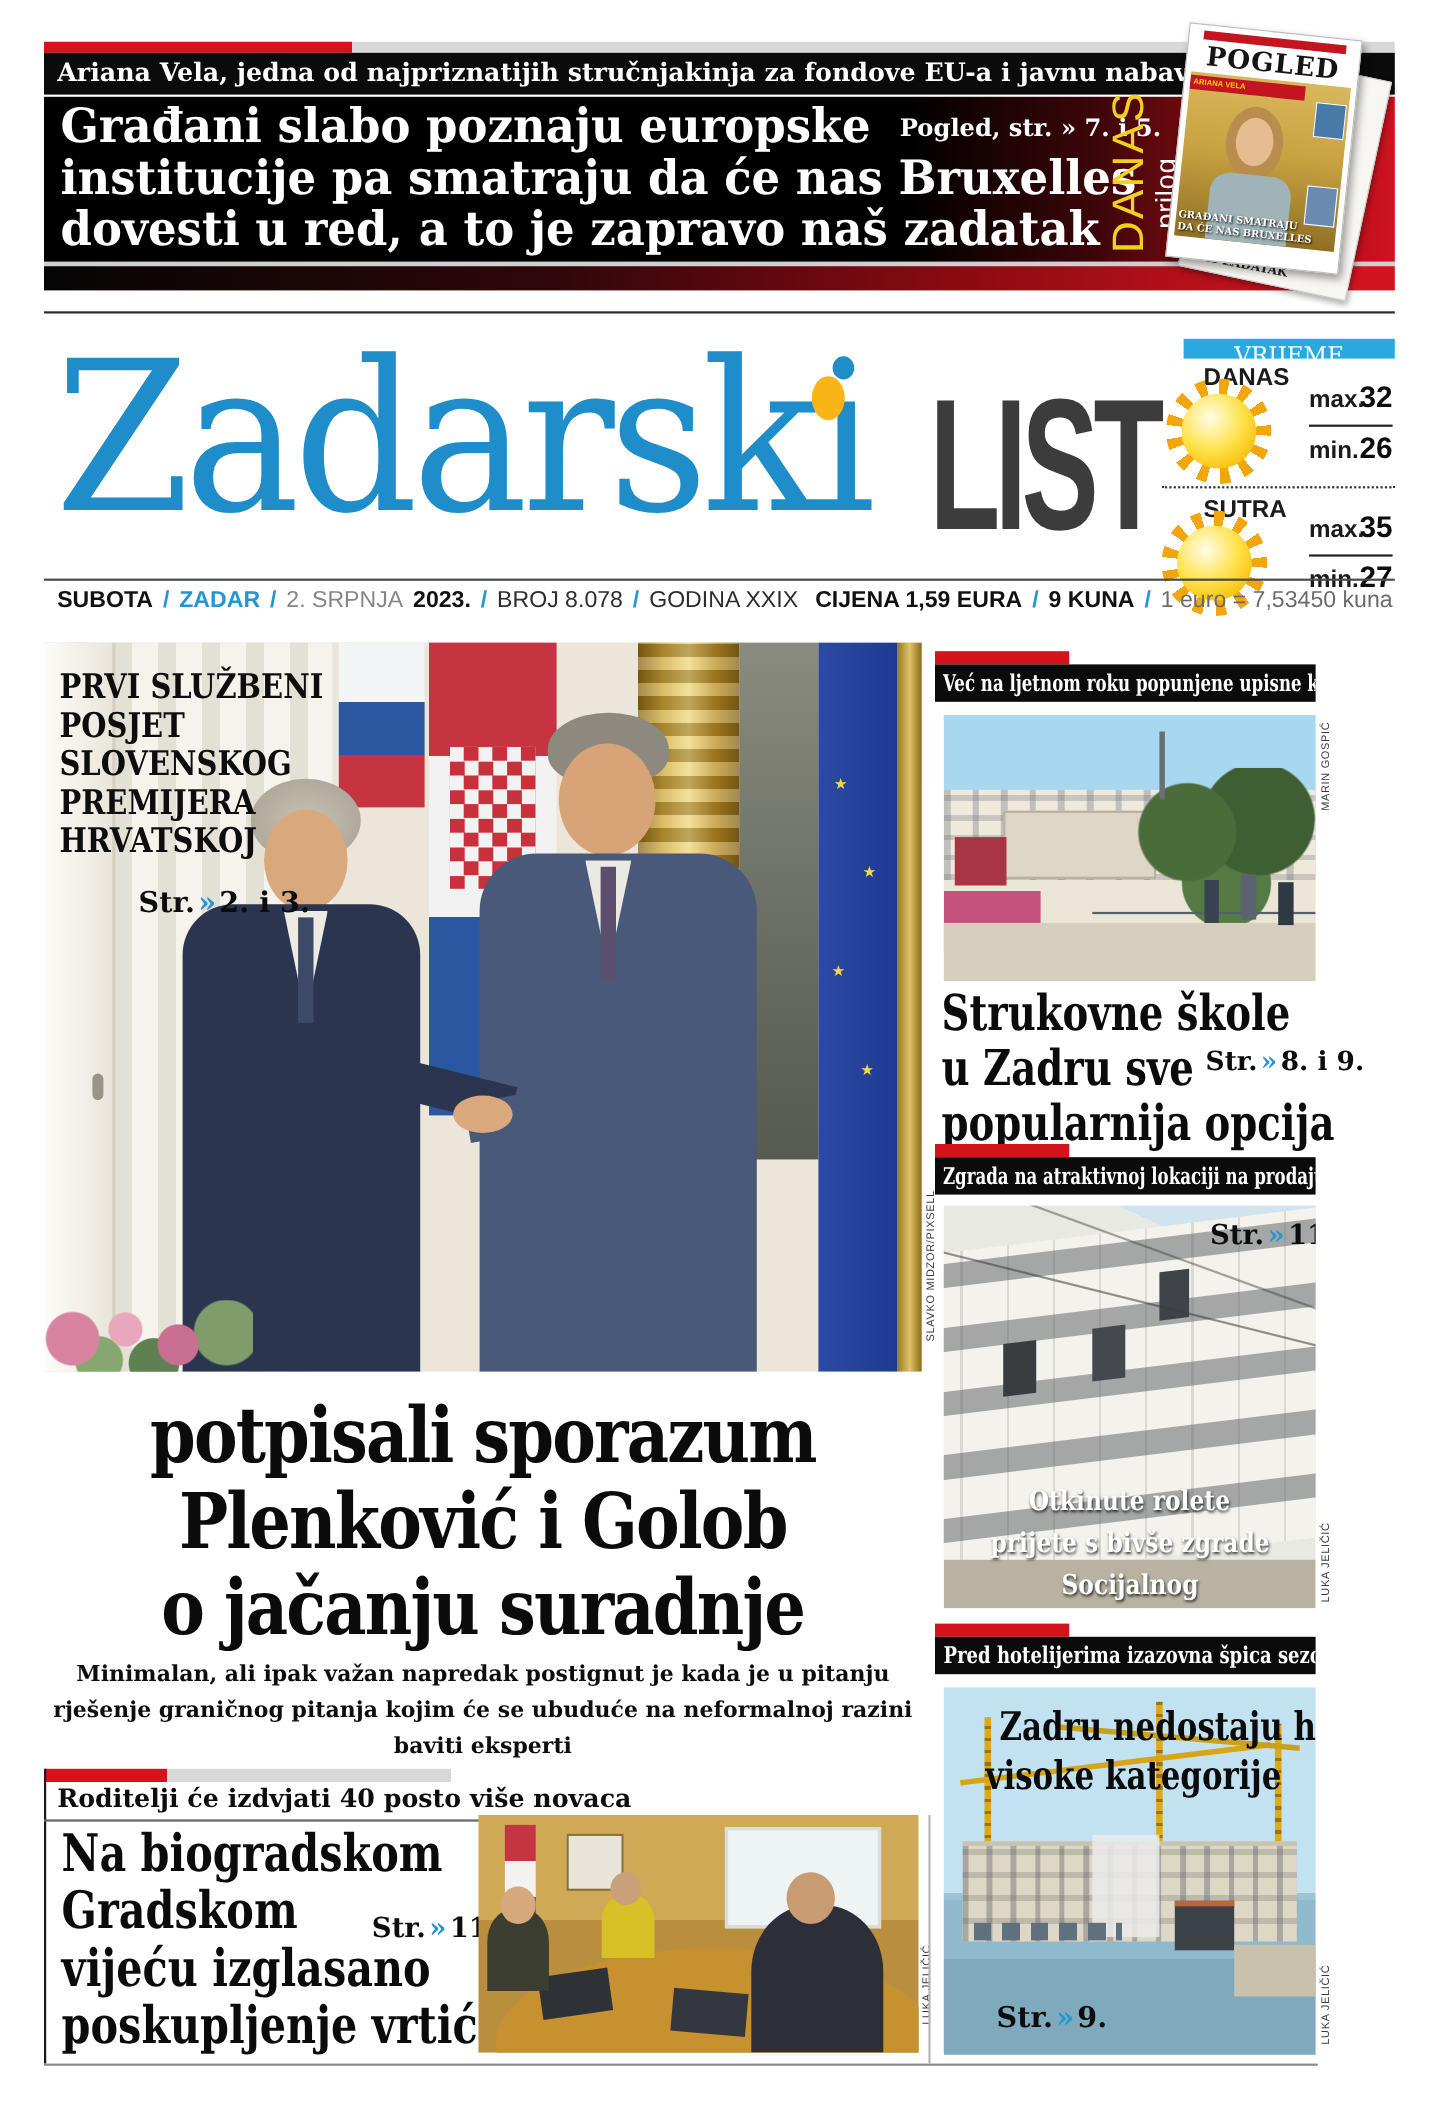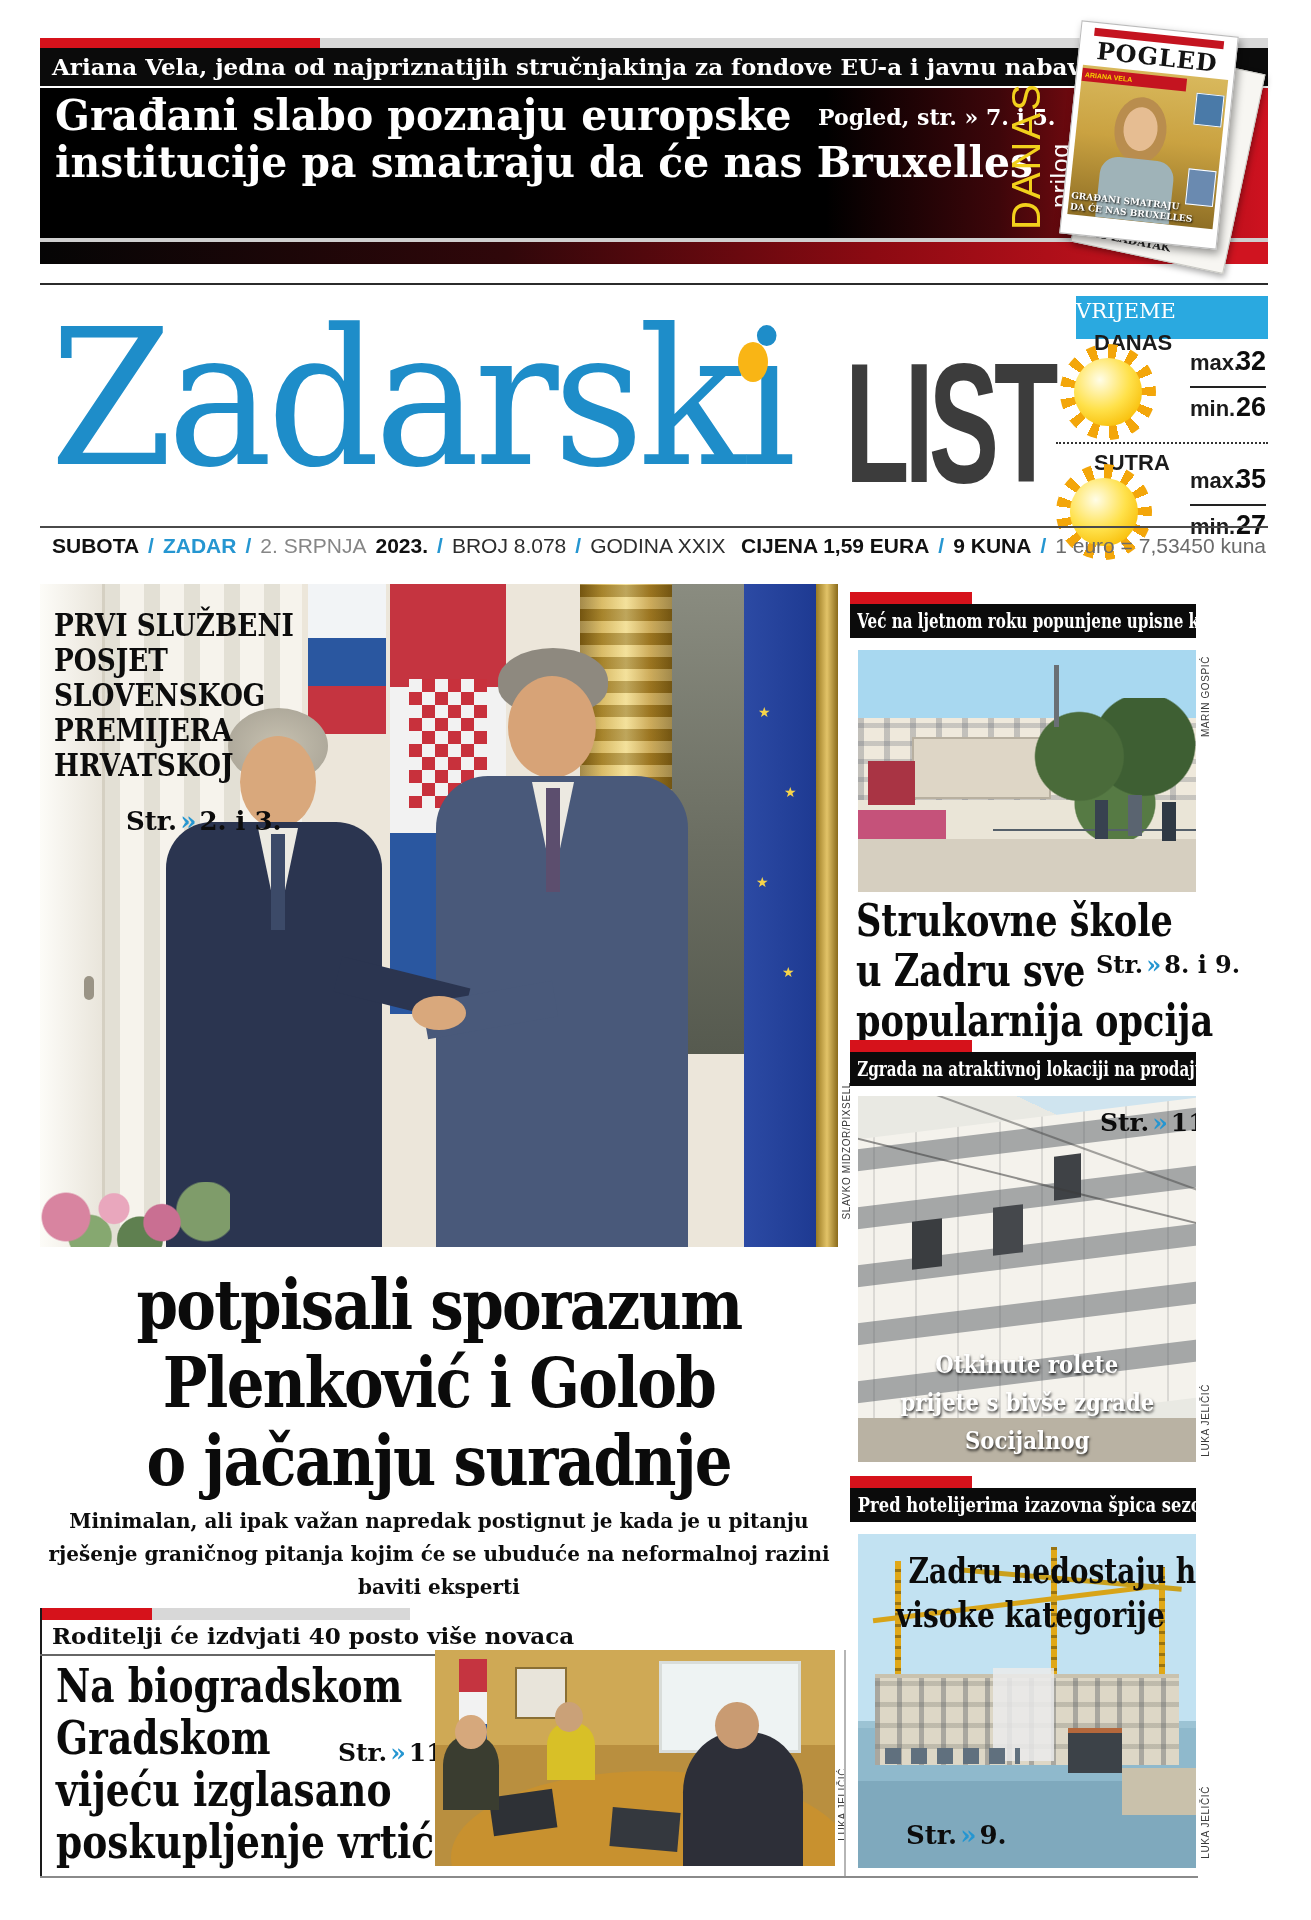--- a/index.html
+++ b/index.html
@@ -39,20 +39,21 @@
   </div>
 
   <div class="kbar" style="left:40px;top:48px;width:1228px;height:38px">
     <span class="slab" style="display:inline-block;line-height:38px;padding-left:12px;font-size:23px">Ariana Vela, jedna od najpriznatijih stručnjakinja za fondove EU-a i javnu nabavu</span>
   </div>
 
   <div class="abs" style="left:40px;top:88px;width:1228px;height:150px;background:linear-gradient(90deg,#000 0%,#000 64%,#3d060a 78%,#9c0c13 90%,#cf1220 100%)">
     <div class="slab" style="position:absolute;left:15px;top:4px;color:#fff;font-size:43px;line-height:47px">
       <div class="hl-line"><span class="cx" style="transform:scaleX(.95)">Građani slabo poznaju europske</span></div>
       <div class="hl-line"><span class="cx" style="transform:scaleX(.95)">institucije pa smatraju da će nas Bruxelles</span></div>
+      <div class="hl-line"><span class="cx" style="transform:scaleX(.95)">dovesti u red, a to je zapravo naš zadatak</span></div>
     </div>
     <div class="slab" style="position:absolute;left:778px;top:16px;color:#fff;font-size:22px">Pogled, str. » 7. i 5.</div>
   </div>
   <div class="abs" style="left:40px;top:238px;width:1228px;height:4px;background:#cfcfcf"></div>
   <div class="abs" style="left:40px;top:242px;width:1228px;height:22px;background:linear-gradient(90deg,#050505,#30070a 38%,#8c0a12 68%,#d01420 96%)"></div>
 
   <div class="vc slab" style="left:1004px;top:100px;height:130px;font-size:40px;color:#f2d11c;letter-spacing:2px">DANAS</div>
   <div class="vc serif" style="left:1046px;top:132px;height:76px;font-size:25px;color:#fff;font-weight:normal">prilog</div>
 
   <div class="abs" style="left:1062px;top:28px;width:206px;height:262px">
@@ -78,21 +79,21 @@
   </div>
 
   <div class="abs" style="left:40px;top:283px;width:1228px;height:2px;background:#2b2b2b"></div>
   <div class="abs" style="left:40px;top:290px;width:1228px;height:230px">
     <span class="serif" style="position:absolute;left:10px;top:14px;font-size:190px;line-height:190px;color:#1e8dc9;letter-spacing:-6px;display:inline-block;transform:scaleX(.93);transform-origin:0 0">Zadarski</span>
     <div style="position:absolute;left:698px;top:52px;width:30px;height:40px;border-radius:50%;background:#f9b515"></div>
     <span style="position:absolute;left:805px;top:48px;font-family:'Liberation Sans',sans-serif;font-weight:bold;font-size:170px;line-height:170px;color:#3c3c3c;letter-spacing:-8px;display:inline-block;transform:scaleX(.62);transform-origin:0 0">LIST</span>
   </div>
 
   <div class="abs" style="left:1056px;top:292px;width:212px;height:232px">
-    <div style="position:absolute;left:20px;top:4px;width:192px;height:43px;background:#2aa9e0;">
+    <div style="position:absolute;left:20px;top:16px;width:192px;height:18px;background:#2aa9e0;text-align:center">
       <span class="serif" style="color:#fff;font-size:21px;line-height:30px">VRIJEME</span>
     </div>
     <div class="wlbl abs" style="left:38px;top:38px">DANAS</div>
     <div class="sun" style="left:4px;top:52px;width:96px;height:96px"></div>
     <div class="wlbl abs" style="left:134px;top:58px">max.</div>
     <div class="wval abs" style="left:162px;top:54px;width:48px;text-align:right">32</div>
     <div class="abs" style="left:134px;top:94px;width:76px;height:2px;background:#222"></div>
     <div class="wlbl abs" style="left:134px;top:104px">min.</div>
     <div class="wval abs" style="left:162px;top:100px;width:48px;text-align:right">26</div>
     <div class="abs" style="left:0;top:150px;width:212px;border-top:2px dotted #333"></div>

